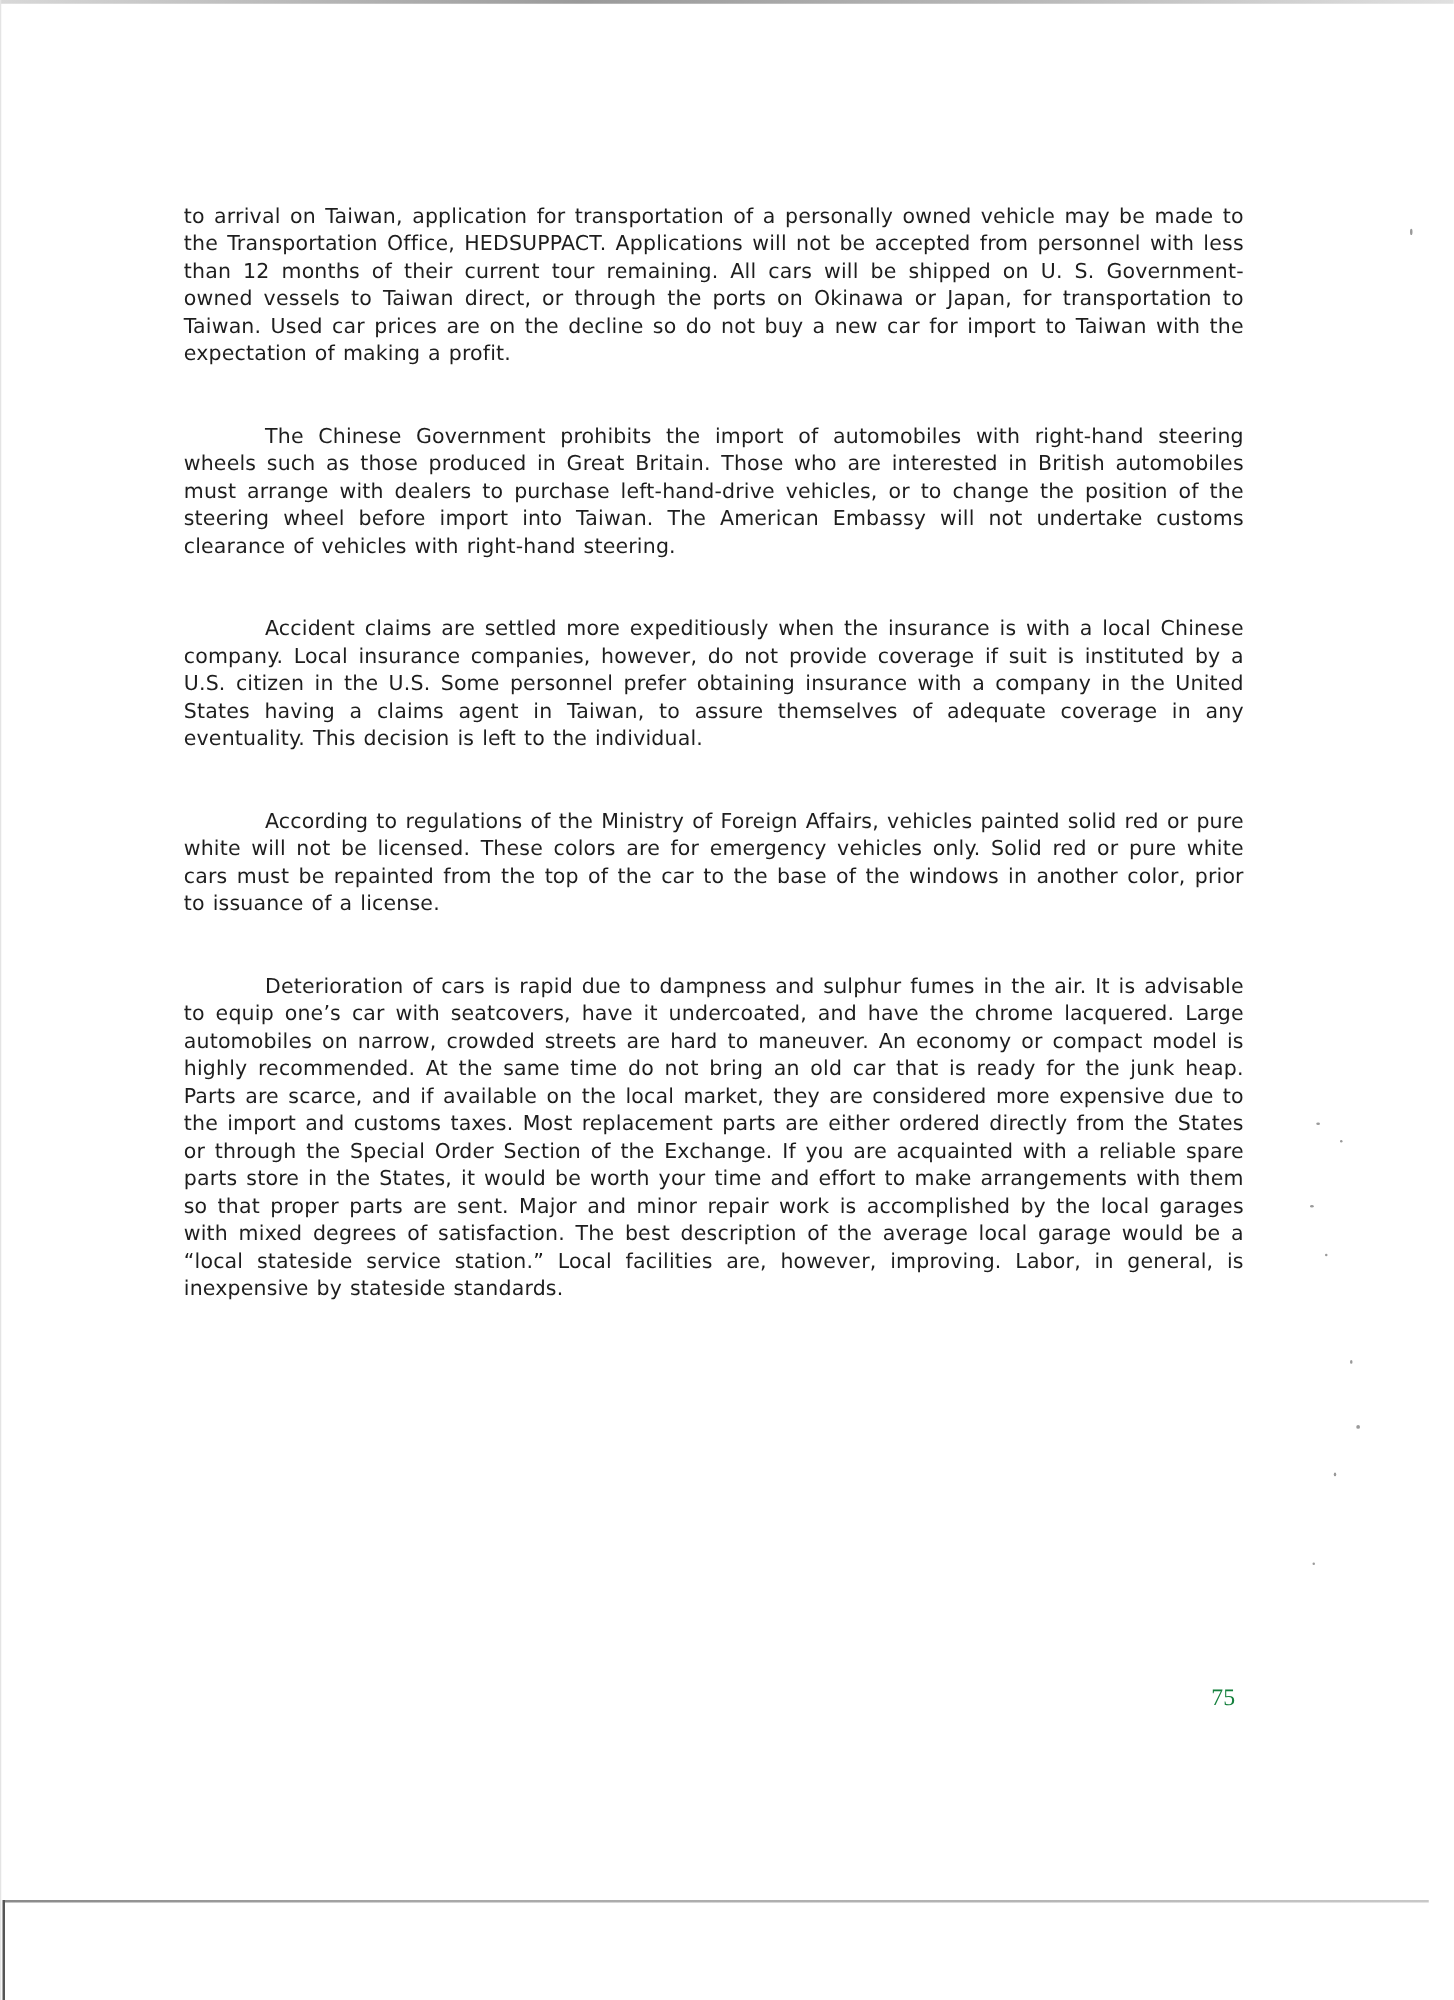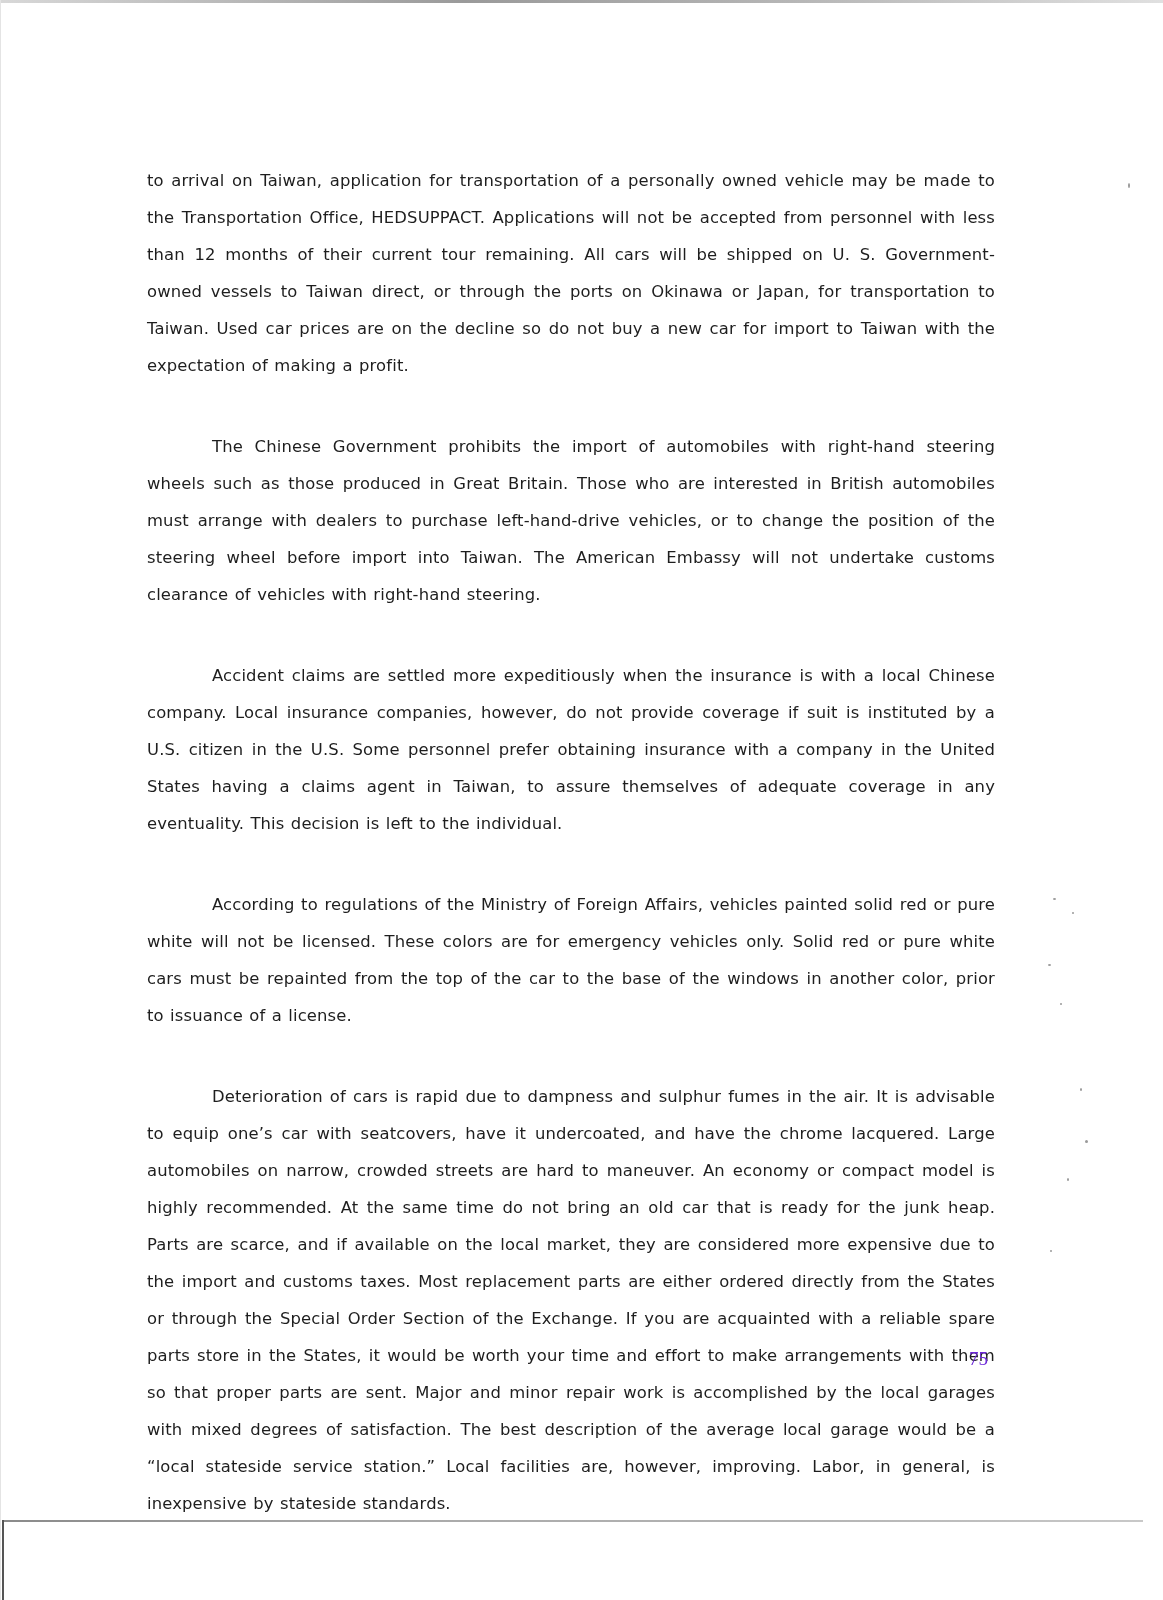--- a/index.html
+++ b/index.html
@@ -33,37 +33,37 @@
     }
     .page-body {
       position: absolute;
       left: 147px;
       top: 162px;
       width: 848px;
     }
     .para {
       margin: 0 0 29px 0;
       font-size: 16.4px;
-      line-height: 37px;
+      line-height: 22px;
       text-align: justify;
       letter-spacing: 0.15px;
       word-spacing: 1px;
       hyphens: manual;
     }
     .para.indent {
       text-indent: 65px;
       margin-top: 44px;
     }
     .page-number {
       position: absolute;
       left: 969px;
       top: 1348px;
       font-family: "Liberation Serif", "DejaVu Serif", serif;
       font-size: 19px;
-      color: #6d28d9;
+      color: #15803d;
     }
     .bottom-rule {
       position: absolute;
       left: 3px;
       top: 1520px;
       width: 1140px;
       height: 2px;
       background: linear-gradient(to right, #8a8a8a, #a8a8a8 30%, #b4b4b4 70%, #c8c8c8);
     }
     .bottom-left-edge {

